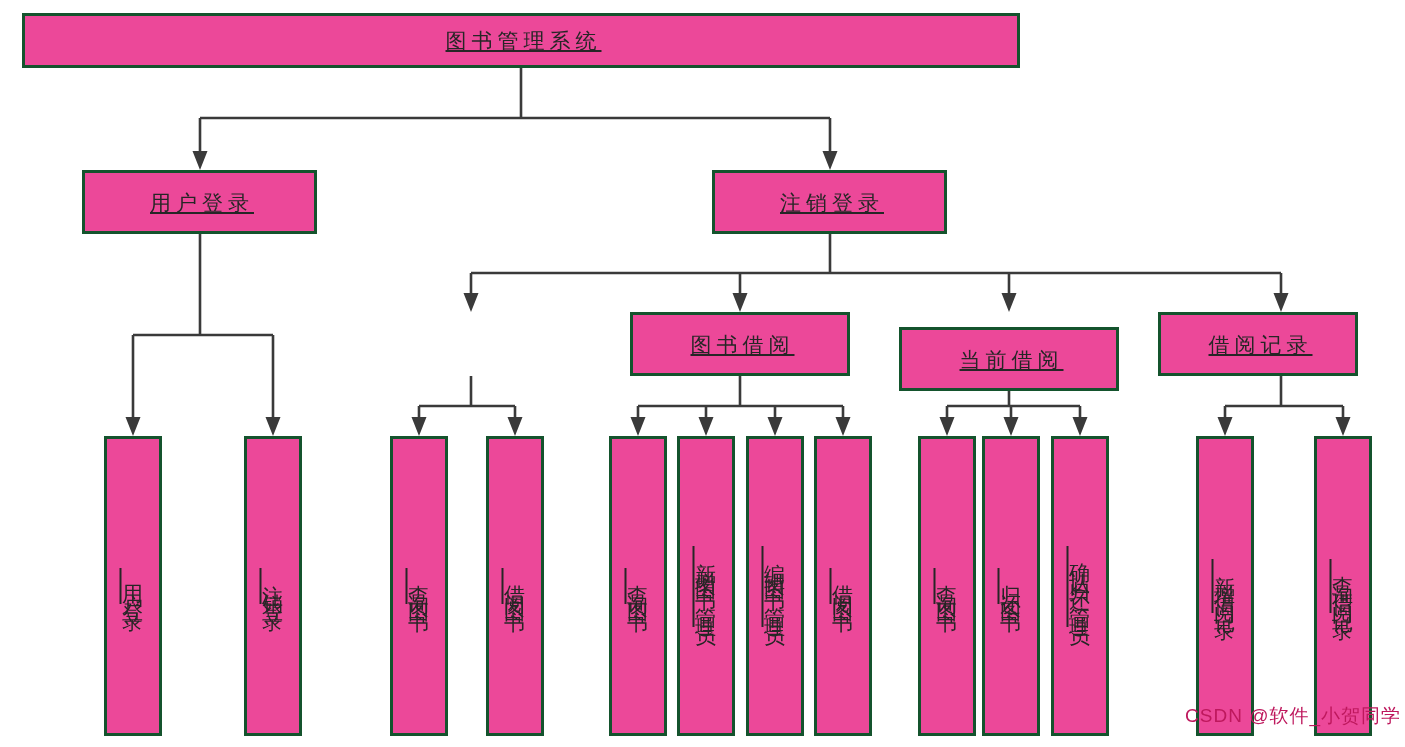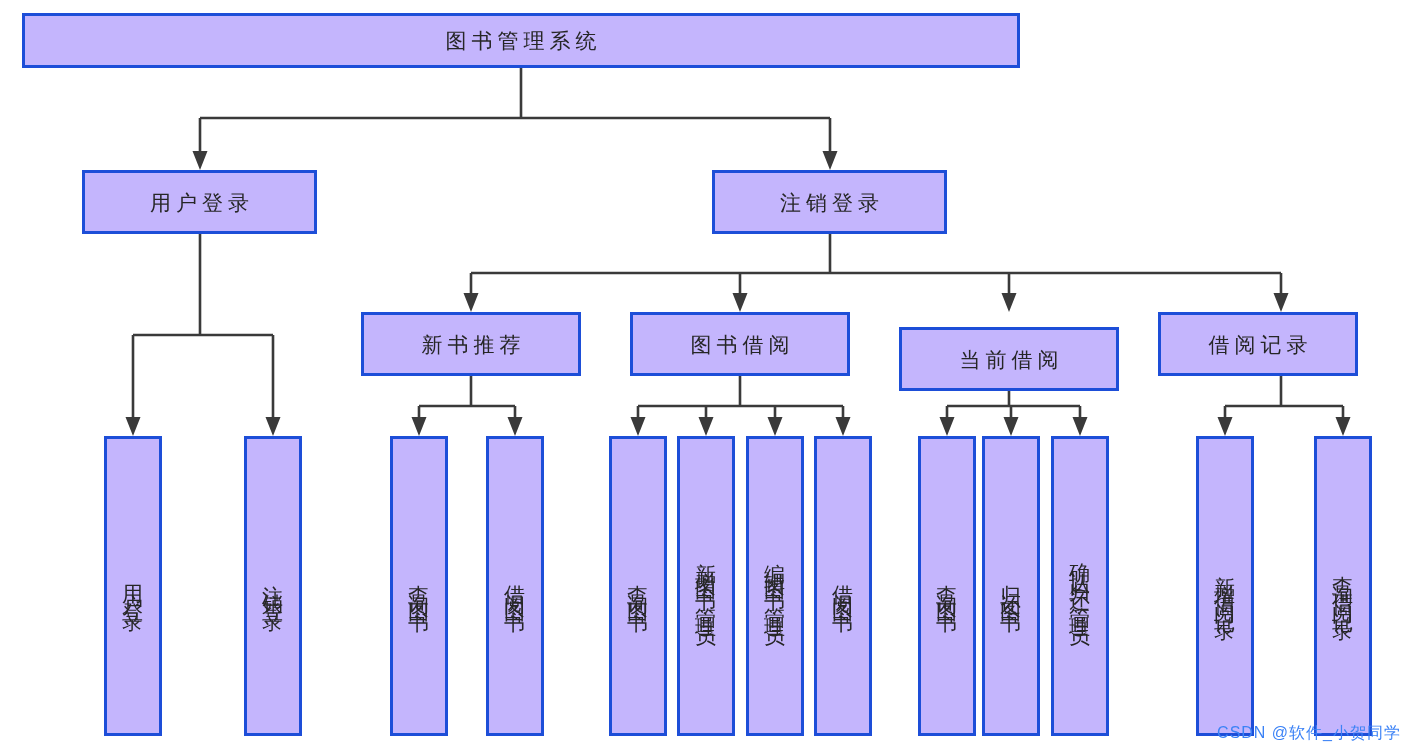--- a/index.html
+++ b/index.html
@@ -7,41 +7,42 @@
     position:relative;
     width:1405px;height:747px;
     background:#ffffff;
     font-family:"Liberation Sans","DejaVu Sans",sans-serif;
     overflow:hidden;
   }
   .connectors{position:absolute;left:0;top:0;width:1405px;height:747px;}
   .box{
     position:absolute;
     box-sizing:border-box;
-    border:3px solid #1d4ed8;
-    background:#c4b5fd;
+    border:3px solid #14532d;
+    background:#ec4899;
     display:flex;align-items:center;justify-content:center;
     color:#262626;
     font-size:21px;
     line-height:1;
     white-space:nowrap;
+    text-decoration:underline;
   }
   .h-box{letter-spacing:5px;text-indent:5px;}
   .v-box span{
     writing-mode:vertical-lr;
     text-orientation:mixed;
     letter-spacing:9px;
     line-height:1;
   }
   .watermark{
     position:absolute;
-    right:4px;bottom:3px;
-    font-size:16px;
+    right:4px;bottom:18px;
+    font-size:19px;
     letter-spacing:1px;
-    color:#3b82f6;
+    color:#be185d;
     white-space:nowrap;
   }
 </style>
 </head>
 <body>
 
 <div class="stage">
 
   <svg class="connectors" viewBox="0 0 1405 747" xmlns="http://www.w3.org/2000/svg">
     <g stroke="#3a3a3a" stroke-width="2.6" fill="none">
@@ -69,21 +70,20 @@
       <path d="M947 436 L939.5 417 L954.5 417 Z M1011 436 L1003.5 417 L1018.5 417 Z M1080 436 L1072.5 417 L1087.5 417 Z"></path>
       <path d="M1225 436 L1217.5 417 L1232.5 417 Z M1343 436 L1335.5 417 L1350.5 417 Z"></path>
     </g>
   </svg>
 
   <div class="box h-box" style="left:22px;top:13px;width:998px;height:55px;">图书管理系统</div>
 
   <div class="box h-box" style="left:82px;top:170px;width:235px;height:64px;">用户登录</div>
   <div class="box h-box" style="left:712px;top:170px;width:235px;height:64px;">注销登录</div>
 
-  <div class="box h-box" style="left:361px;top:312px;width:220px;height:64px;">新书推荐</div>
   <div class="box h-box" style="left:630px;top:312px;width:220px;height:64px;">图书借阅</div>
   <div class="box h-box" style="left:899px;top:327px;width:220px;height:64px;">当前借阅</div>
   <div class="box h-box" style="left:1158px;top:312px;width:200px;height:64px;">借阅记录</div>
 
   <div class="box v-box" style="left:104px;top:436px;width:58px;height:300px;">
     <span>用户登录</span>
     </div>
   <div class="box v-box" style="left:244px;top:436px;width:58px;height:300px;">
     <span>注销登录</span>
     </div>

